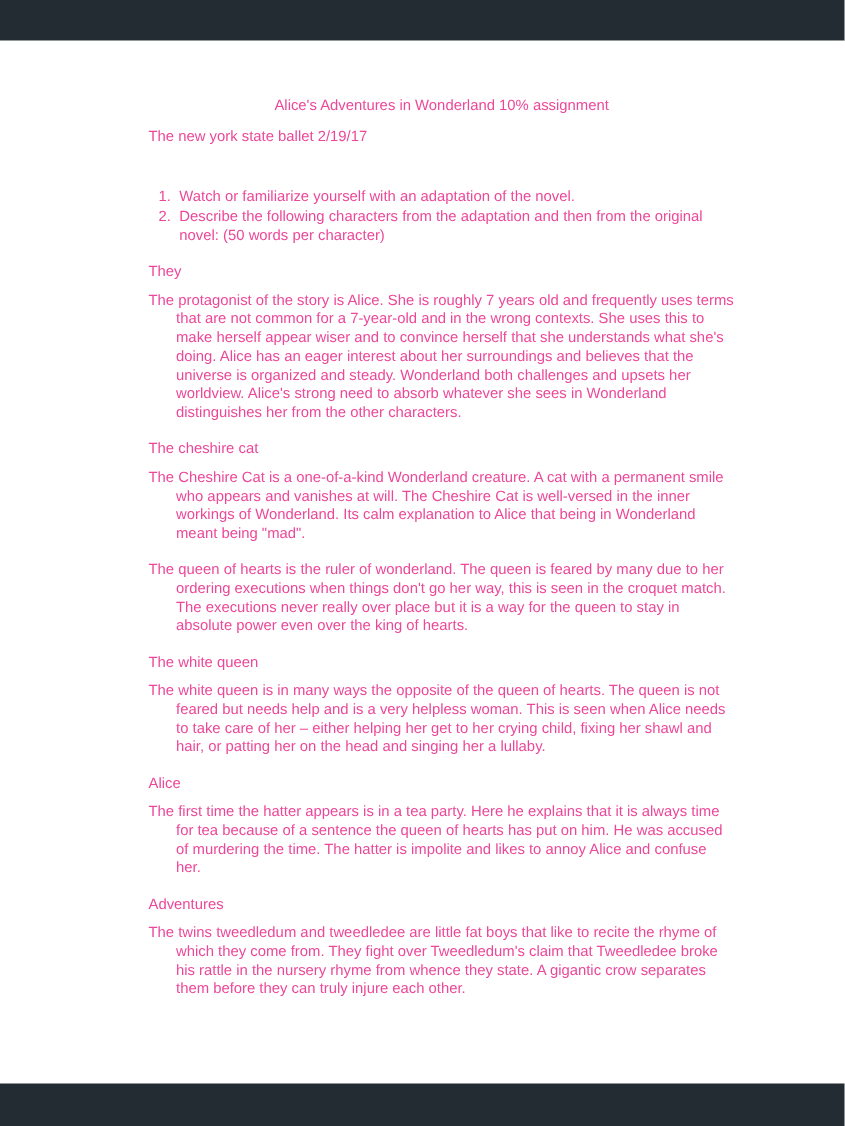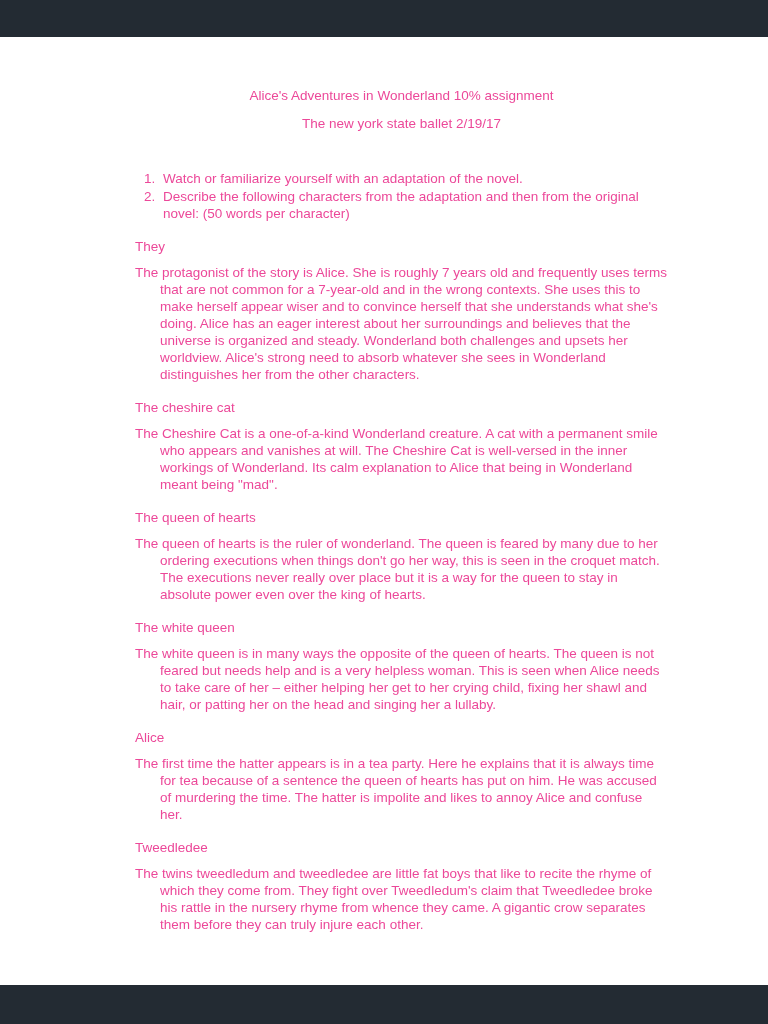--- a/index.html
+++ b/index.html
@@ -40,21 +40,21 @@
     box-sizing: border-box;
     padding: 50px 100px 0 135px;
     font-size: 13.5px;
     line-height: 17px;
   }
   .title {
     text-align: center;
     margin: 0 0 11px 0;
   }
   .subtitle {
-    text-align: center;
+    text-align: left;
     margin: 0 0 38px 0;
   }
   ol.instructions {
     margin: 0 0 16px 0;
     padding-left: 24px;
   }
   ol.instructions li {
     margin: 0 0 1px 0;
     padding-left: 4px;
   }
@@ -83,29 +83,28 @@
       <li>Watch or familiarize yourself with an adaptation of the novel.</li>
       <li>Describe the following characters from the adaptation and then from the original novel: (50 words per character)</li>
     </ol>
 
     <p class="heading">They</p>
     <p class="para">The protagonist of the story is Alice. She is roughly 7 years old and frequently uses terms that are not common for a 7-year-old and in the wrong contexts. She uses this to make herself appear wiser and to convince herself that she understands what she's doing. Alice has an eager interest about her surroundings and believes that the universe is organized and steady. Wonderland both challenges and upsets her worldview. Alice's strong need to absorb whatever she sees in Wonderland distinguishes her from the other characters.</p>
 
     <p class="heading">The cheshire cat</p>
     <p class="para">The Cheshire Cat is a one-of-a-kind Wonderland creature. A cat with a permanent smile who appears and vanishes at will. The Cheshire Cat is well-versed in the inner workings of Wonderland. Its calm explanation to Alice that being in Wonderland meant being "mad".</p>
 
-    <p class="heading">The queen of hearts</p>
     <p class="para">The queen of hearts is the ruler of wonderland. The queen is feared by many due to her ordering executions when things don't go her way, this is seen in the croquet match. The executions never really over place but it is a way for the queen to stay in absolute power even over the king of hearts.</p>
 
     <p class="heading">The white queen</p>
     <p class="para">The white queen is in many ways the opposite of the queen of hearts. The queen is not feared but needs help and is a very helpless woman. This is seen when Alice needs to take care of her – either helping her get to her crying child, fixing her shawl and hair, or patting her on the head and singing her a lullaby.</p>
 
     <p class="heading">Alice</p>
     <p class="para">The first time the hatter appears is in a tea party. Here he explains that it is always time for tea because of a sentence the queen of hearts has put on him. He was accused of murdering the time. The hatter is impolite and likes to annoy Alice and confuse her.</p>
 
-    <p class="heading">Tweedledee</p>
-    <p class="para">The twins tweedledum and tweedledee are little fat boys that like to recite the rhyme of which they come from. They fight over Tweedledum's claim that Tweedledee broke his rattle in the nursery rhyme from whence they came. A gigantic crow separates them before they can truly injure each other.</p>
+    <p class="heading">Adventures</p>
+    <p class="para">The twins tweedledum and tweedledee are little fat boys that like to recite the rhyme of which they come from. They fight over Tweedledum's claim that Tweedledee broke his rattle in the nursery rhyme from whence they state. A gigantic crow separates them before they can truly injure each other.</p>
 
   </div>
 
   <div class="bottom-bar" style="background: rgb(35, 43, 51);"></div>
 
 </div>
 
 </body></html>

